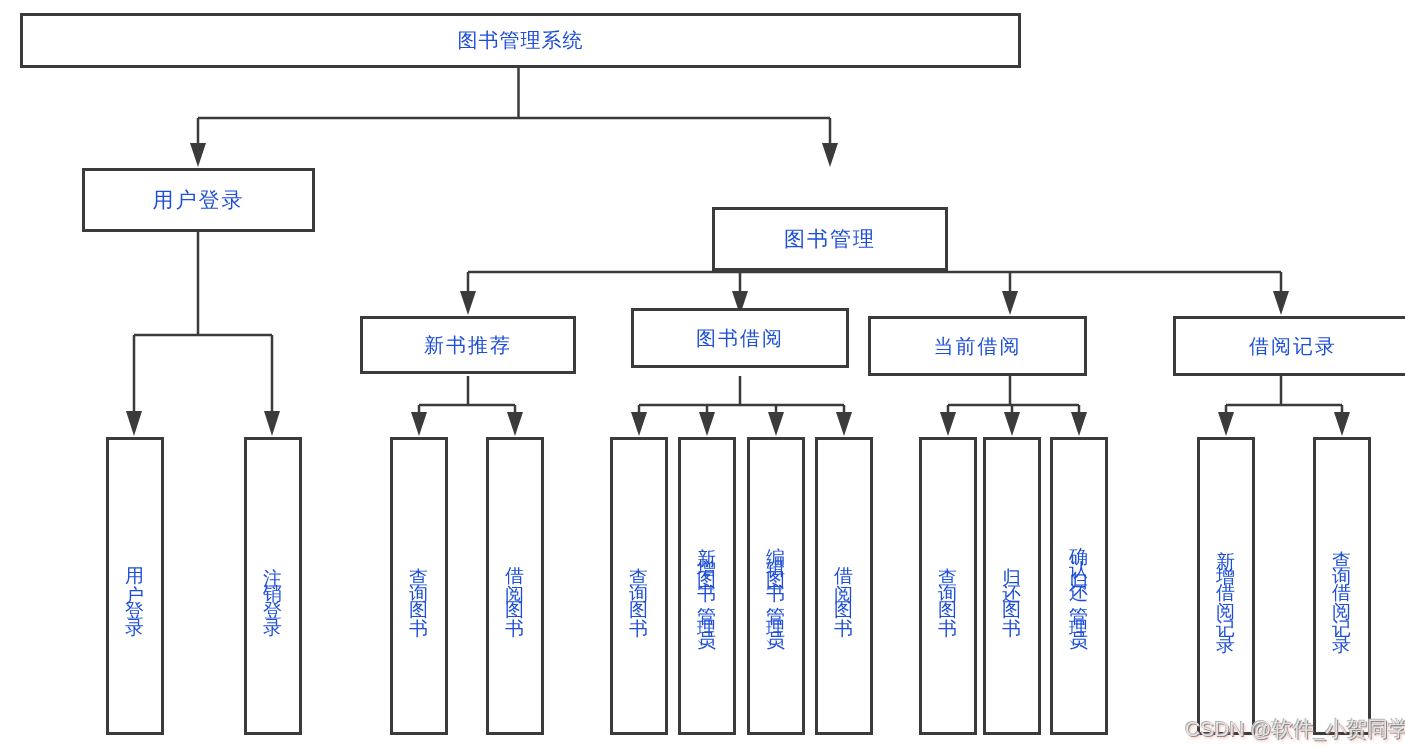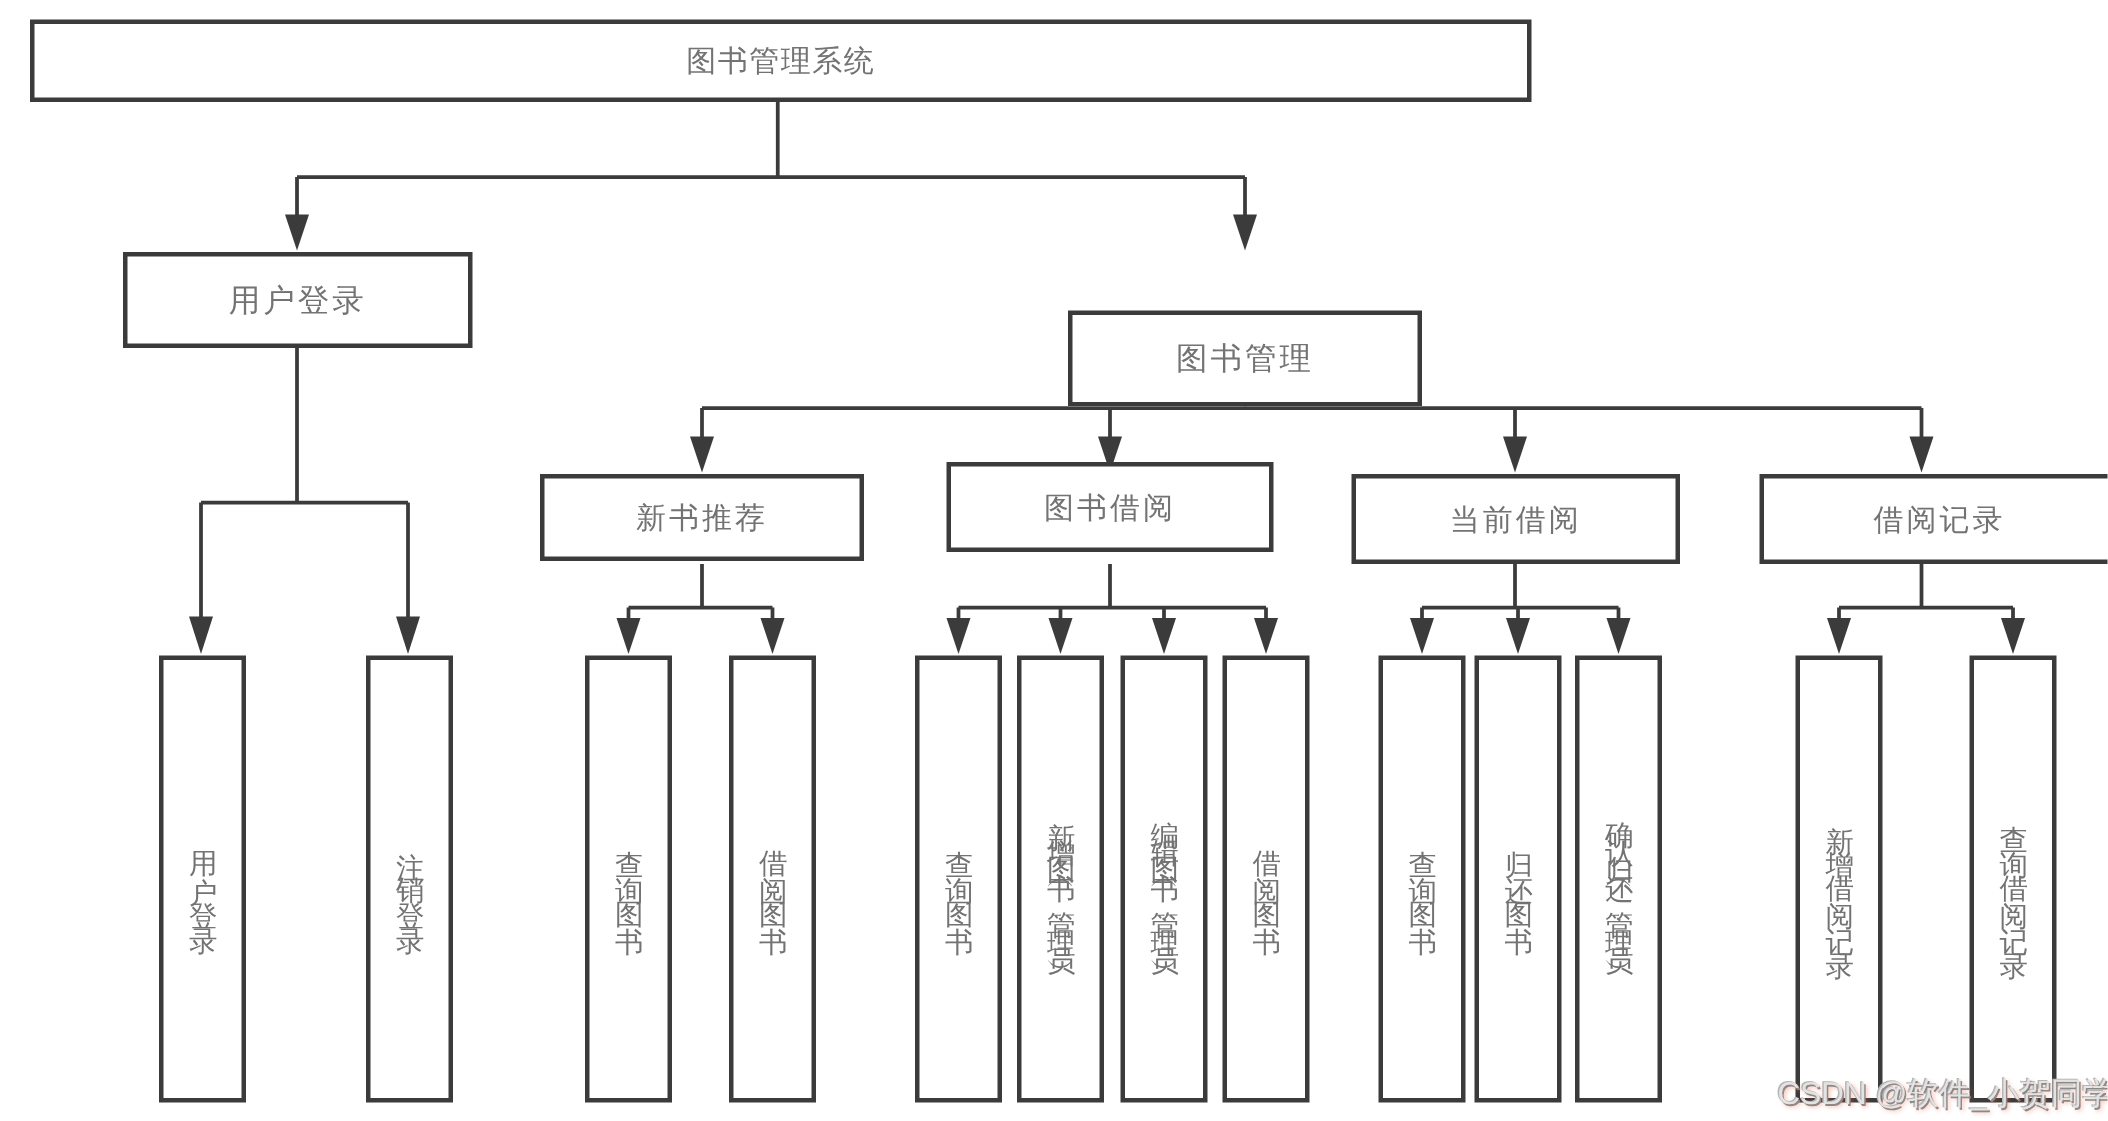--- a/index.html
+++ b/index.html
@@ -9,21 +9,21 @@
     background:#ffffff;
     font-family:"Liberation Sans", sans-serif;
     overflow:hidden;
   }
   .connectors{position:absolute;left:0;top:0;z-index:0;}
   .box{
     position:absolute;
     box-sizing:border-box;
     background:#ffffff;
     border:3px solid #3b3b3b;
-    color:#737373;
+    color:#1d4ed8;
     display:flex;
     align-items:center;
     justify-content:center;
     z-index:1;
   }
   .lvl-top{border-width:3px;font-size:20px;letter-spacing:1px;}
   .lvl2{font-size:21px;letter-spacing:2px;}
   .lvl3{font-size:20px;letter-spacing:2px;}
   .leaf{
     writing-mode:vertical-rl;
@@ -87,21 +87,21 @@
     <polygon fill="#3b3b3b" stroke="none" points="1342,436 1334,412 1350,412"></polygon>
   </svg>
 
   <div class="box lvl-top" style="left:20px;top:13px;width:1001px;height:55px;">图书管理系统</div>
 
   <div class="box lvl2" style="left:82px;top:168px;width:233px;height:64px;">用户登录</div>
   <div class="box lvl2" style="left:712px;top:168px;width:236px;height:64px;margin-top:39px;">图书管理</div>
 
   <div class="box lvl3" style="left:360px;top:316px;width:216px;height:58px;">新书推荐</div>
   <div class="box lvl3" style="left:631px;top:308px;width:218px;height:60px;">图书借阅</div>
-  <div class="box lvl3" style="left:901px;top:316px;width:219px;height:60px;text-align:right;">当前借阅</div>
+  <div class="box lvl3" style="left:868px;top:316px;width:219px;height:60px;text-align:right;">当前借阅</div>
   <div class="box lvl3" style="left:1173px;top:316px;width:240px;height:60px;">借阅记录</div>
 
   <div class="box leaf" style="left:106px;top:437px;width:58px;height:298px;">用户登录</div>
   <div class="box leaf" style="left:244px;top:437px;width:58px;height:298px;">注销登录</div>
 
   <div class="box leaf" style="left:390px;top:437px;width:58px;height:298px;">查询图书</div>
   <div class="box leaf" style="left:486px;top:437px;width:58px;height:298px;">借阅图书</div>
 
   <div class="box leaf" style="left:610px;top:437px;width:58px;height:298px;">查询图书</div>
   <div class="box leaf leaf-long" style="left:678px;top:437px;width:58px;height:298px;">新增图书（管理员）</div>

